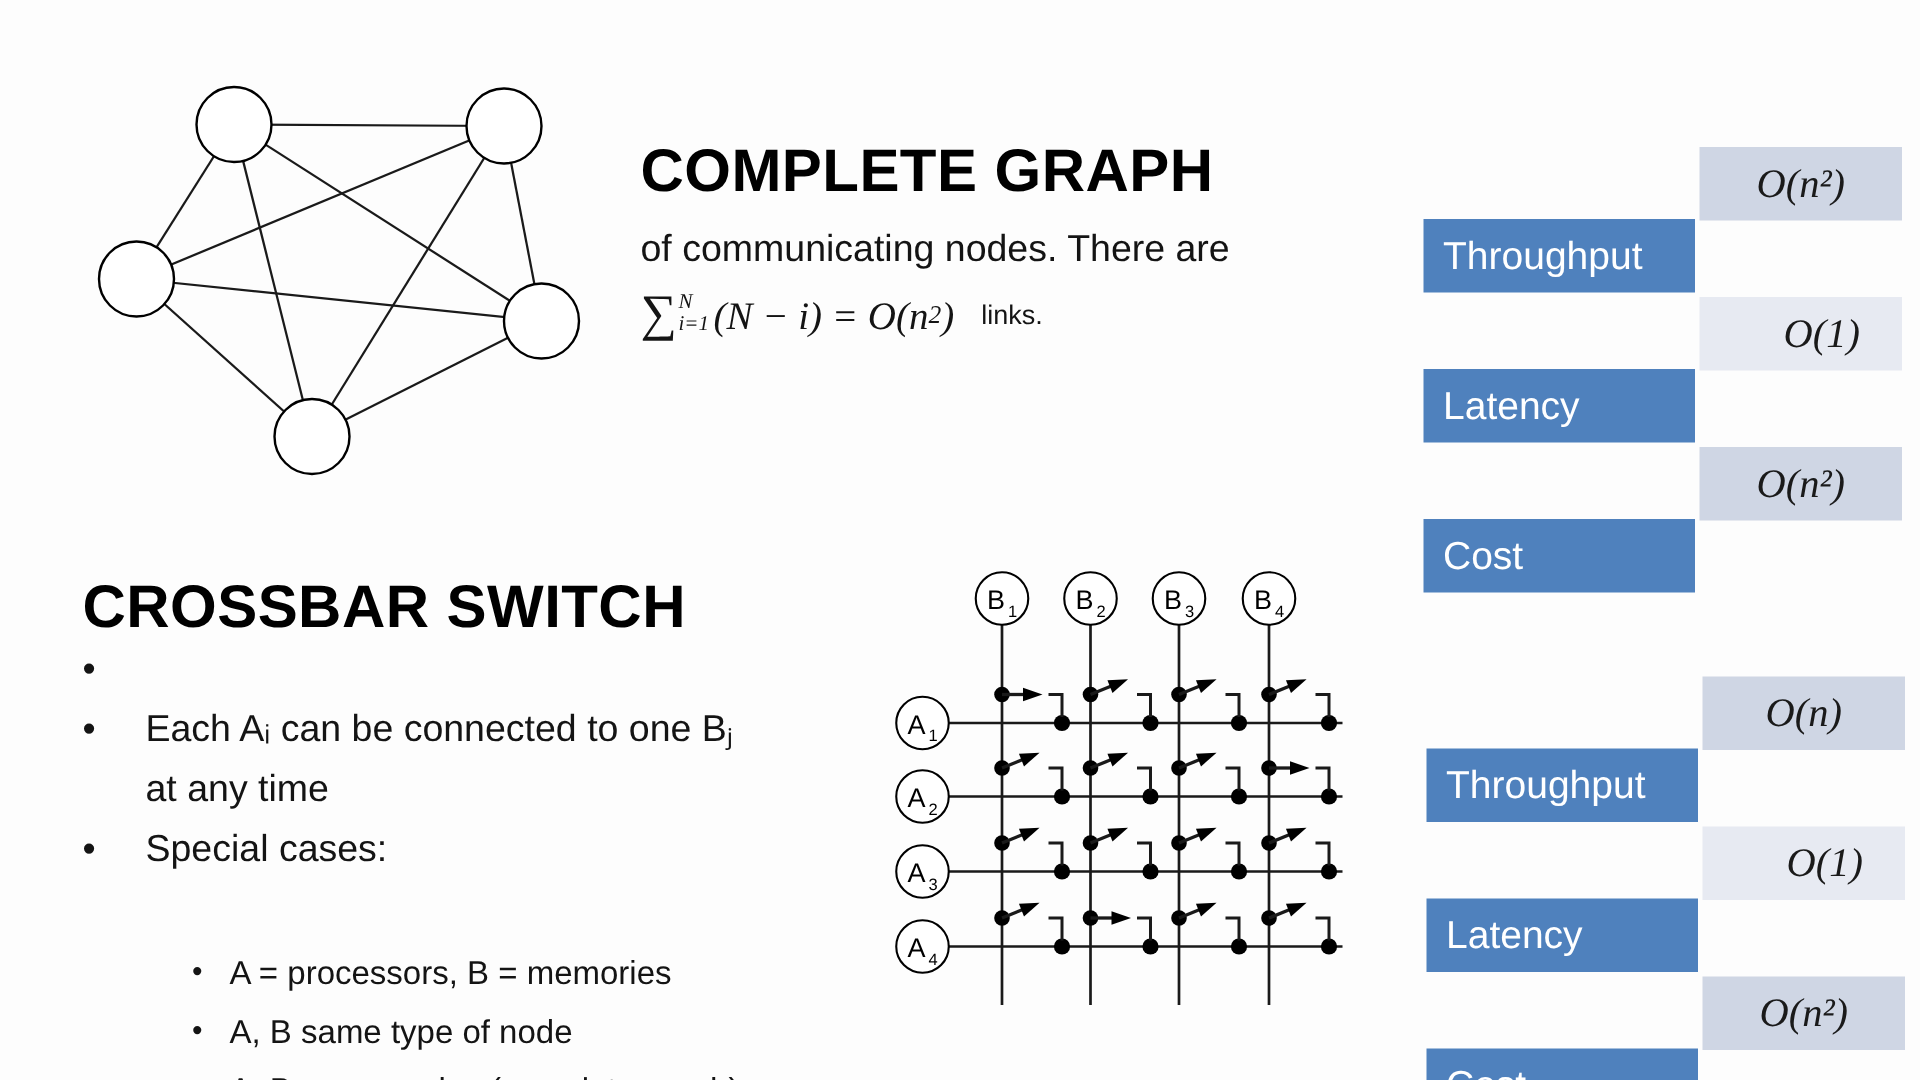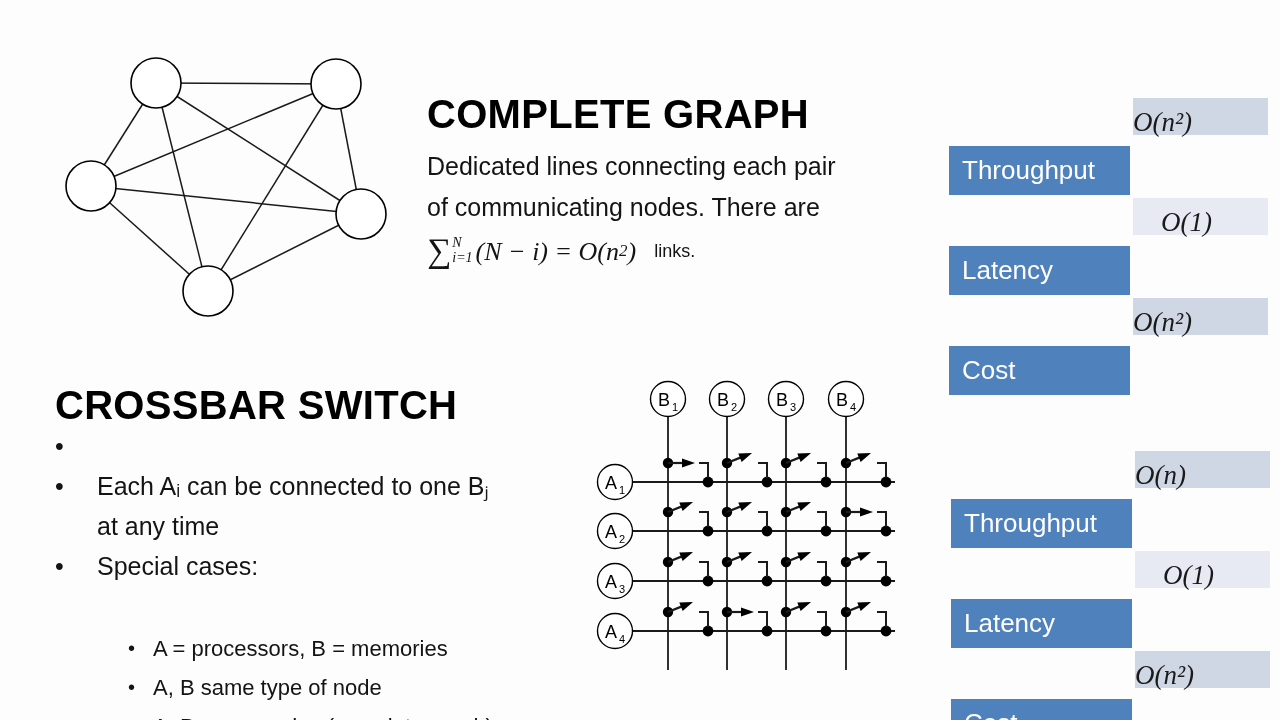--- a/index.html
+++ b/index.html
@@ -44,21 +44,21 @@
 
   
   .otable { position: absolute; display: grid; grid-template-columns: 181px 135px; gap: 3px; }
   #table-complete { left: 949px; top: 98px; }
   #table-crossbar { left: 951px; top: 451px; }
   .t-label {
     background: var(--tbl-header, #4f81bd); color: #fff;
     font-size: 26px; line-height: 49px; height: 49px; padding-left: 13px; margin-top: 48px;
   }
   .t-value {
-    height: 37px; line-height: 49px; text-align: left;
+    height: 49px; line-height: 49px; text-align: center;
     font-family: "Liberation Serif", serif; font-style: italic; font-size: 27px; color: #1a1a1a;
   }
   .t-value.odd { background: var(--tbl-odd, #cfd6e4); }
   .t-value.even { background: var(--tbl-even, #e7eaf2); padding-left: 28px; }
 </style>
 </head>
 <body style="background: rgb(253, 253, 253);">
 
 <div class="slide">
 
@@ -75,21 +75,20 @@
       <line x1="361" y1="214" x2="208" y2="291" stroke="#1a1a1a" stroke-width="1.5"></line>
       <circle cx="156" cy="83" r="25" fill="#fff" stroke="#000" stroke-width="1.6"></circle>
       <circle cx="336" cy="84" r="25" fill="#fff" stroke="#000" stroke-width="1.6"></circle>
       <circle cx="91" cy="186" r="25" fill="#fff" stroke="#000" stroke-width="1.6"></circle>
       <circle cx="361" cy="214" r="25" fill="#fff" stroke="#000" stroke-width="1.6"></circle>
       <circle cx="208" cy="291" r="25" fill="#fff" stroke="#000" stroke-width="1.6"></circle>
     </svg>
 
   <div class="cg-text">
     <div class="section-title">COMPLETE GRAPH</div>
-    <div class="para-line">Dedicated lines connecting each pair</div>
     <div class="para-line">of communicating nodes.  There are</div>
     <div class="para-line formula">
       <span class="sigma">∑</span>
         <span class="limits">
           <span class="lim-sup">N</span>
           <span class="lim-sub">i=1</span>
         </span>
         <span class="math-i">(N − i) = O(n</span>
         <span class="math-sup">2</span>
         <span class="math-i">)</span>

